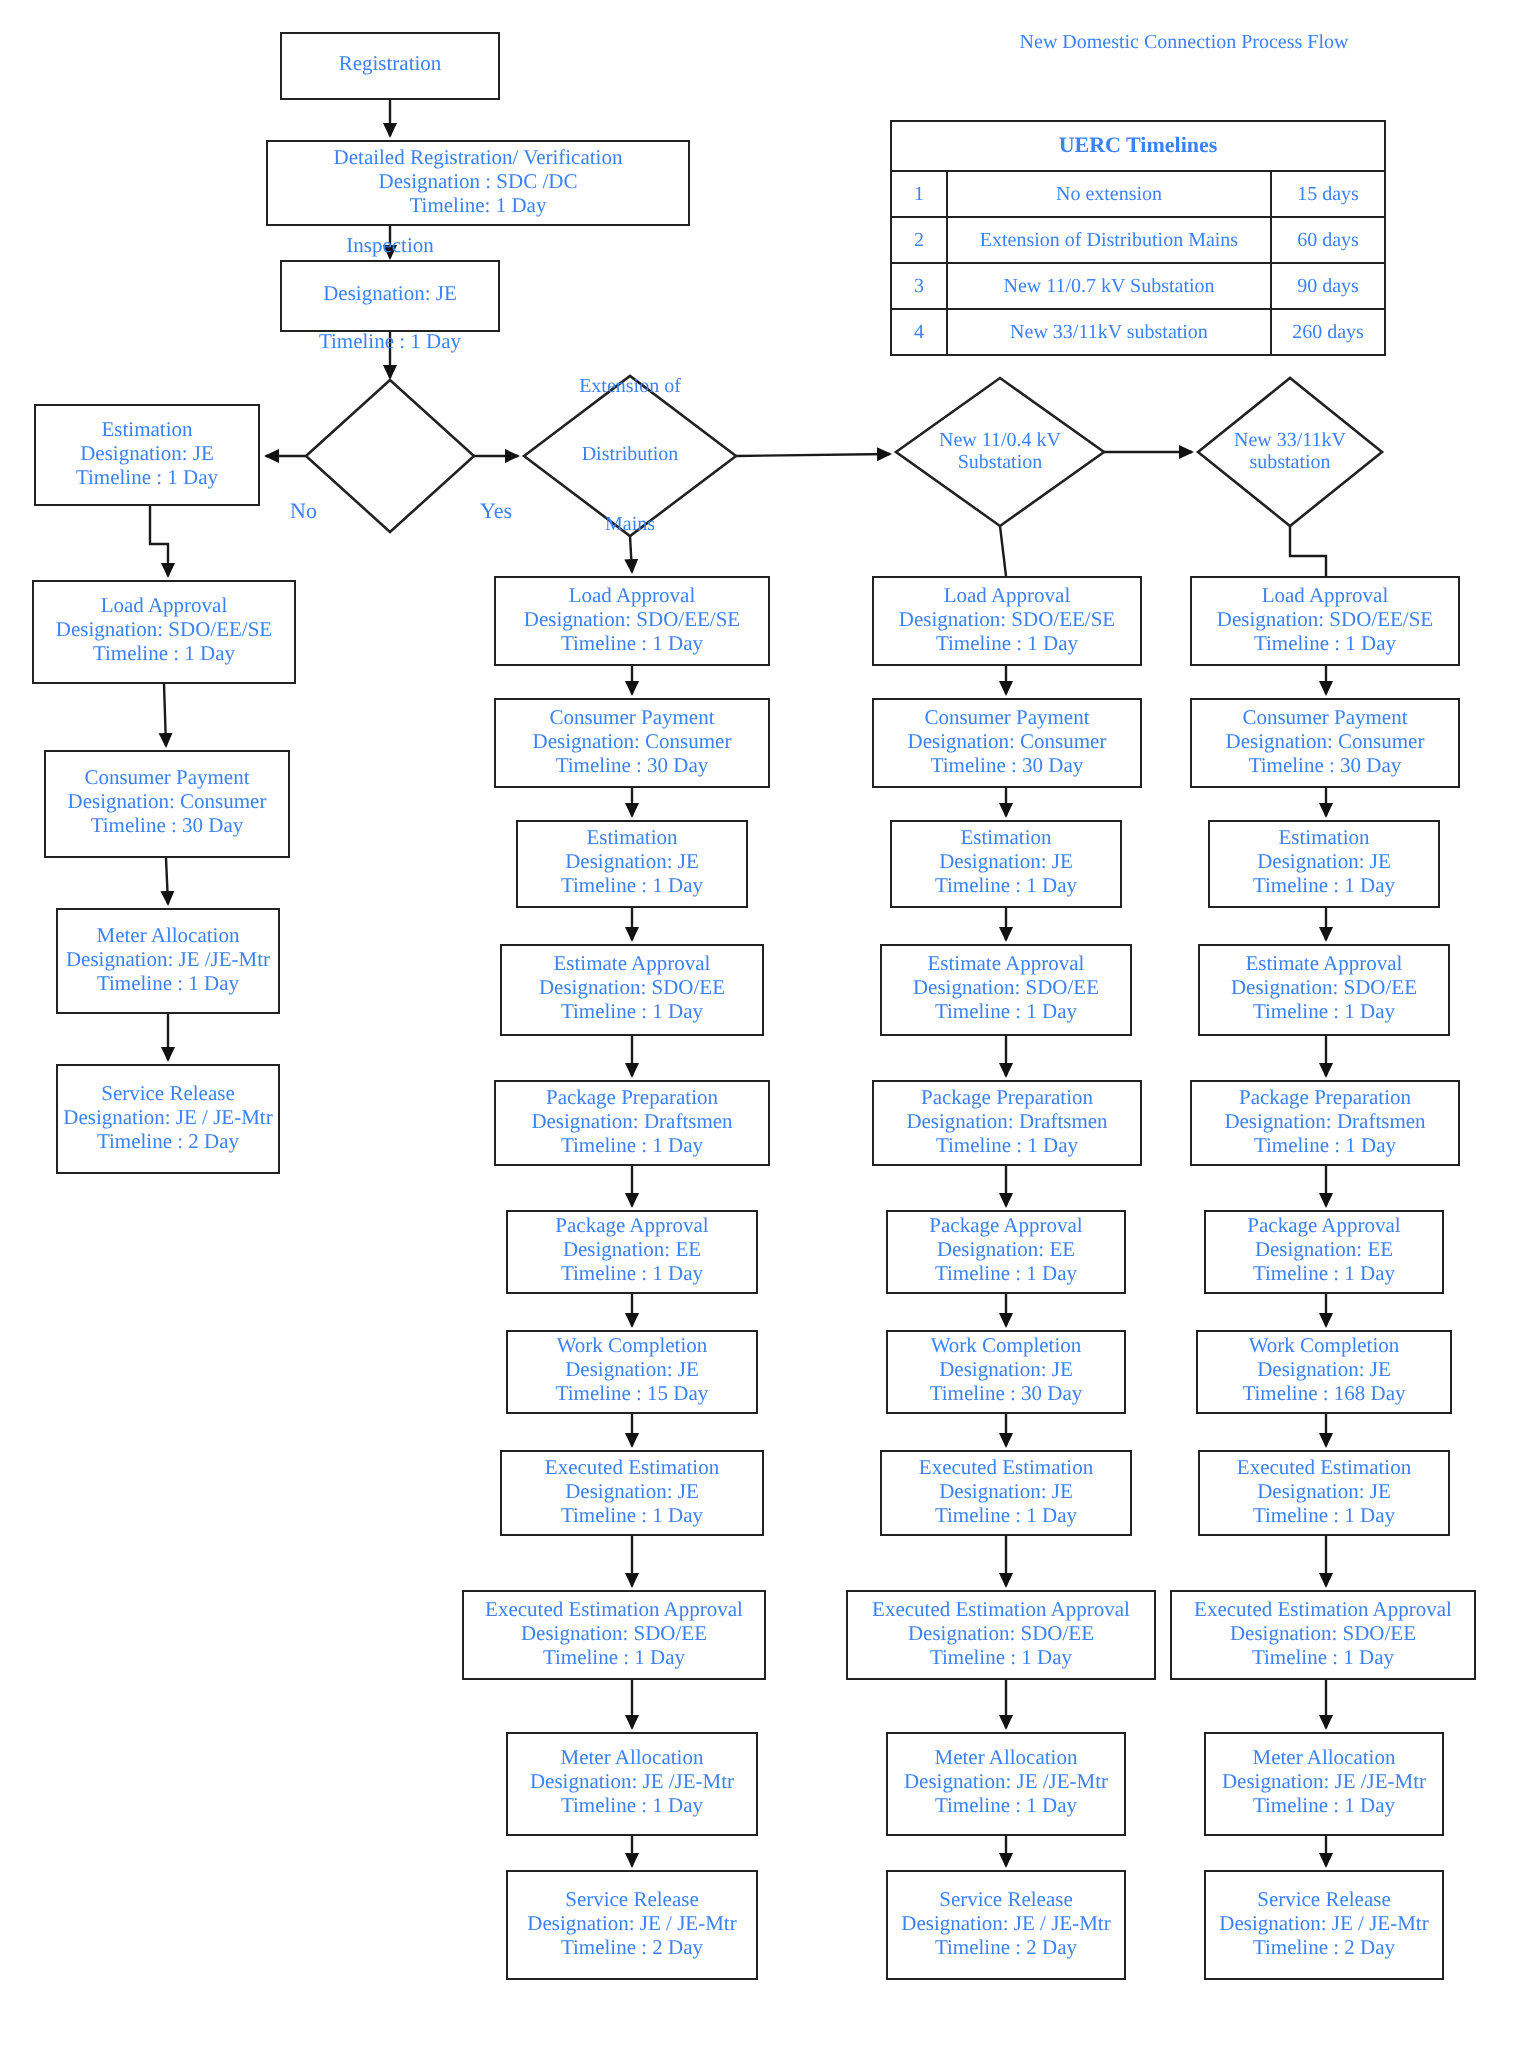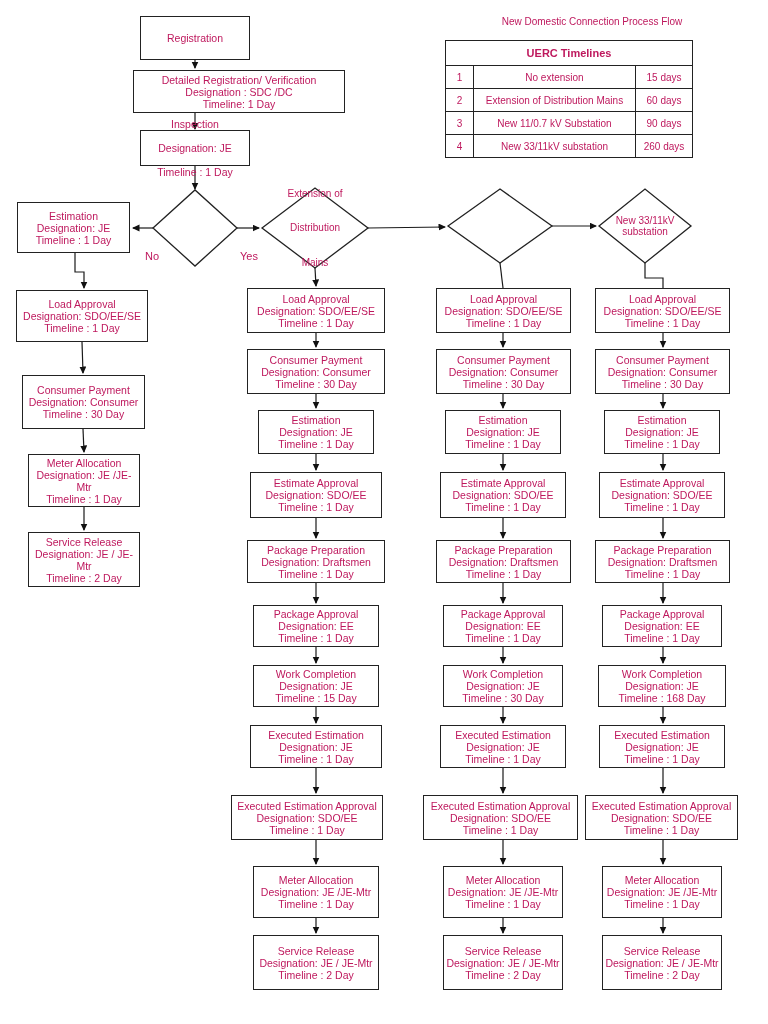--- a/index.html
+++ b/index.html
@@ -1,27 +1,27 @@
 <!DOCTYPE html>
 <html><head>
 <meta charset="utf-8">
 <style>
   html,body{margin:0;padding:0;background:#fff;}
   #canvas{position:relative;width:768px;height:1024px;background:#ffffff;overflow:hidden;
-          font-family:Liberation Sans, sans-serif;color:#be185d;}
+          font-family:Liberation Serif, serif;color:#3b82f6;}
   #edge-layer{position:absolute;left:0;top:0;z-index:1;}
   .box{position:absolute;z-index:2;background:#fff;border:1.3px solid #222;
        display:flex;flex-direction:column;justify-content:center;align-items:center;
        text-align:center;font-size:10.5px;line-height:12px;padding:1px;box-sizing:border-box;}
   .dlabel{position:absolute;z-index:3;display:flex;flex-direction:column;justify-content:center;
           align-items:center;text-align:center;font-size:10px;line-height:11.5px;pointer-events:none;}
   .branch-label{position:absolute;z-index:3;font-size:11px;}
   #flow-title{position:absolute;left:480px;top:16px;width:224px;text-align:center;
               font-size:10px;z-index:3;}
-  #uerc-table{position:absolute;left:445px;top:40px;z-index:3;border-collapse:collapse;
+  #uerc-table{position:absolute;left:445px;top:60px;z-index:3;border-collapse:collapse;
               table-layout:fixed;font-size:10px;}
   #uerc-table th,#uerc-table td{border:1.3px solid #222;text-align:center;vertical-align:middle;
               padding:0 2px;overflow:hidden;}
   #uerc-table th{font-size:11px;font-weight:bold;height:24px;}
   #uerc-table td{height:22px;}
   .col-num{width:28px;} .col-desc{width:162px;} .col-days{width:57px;}
 </style>
 </head>
 <body>
 
@@ -125,25 +125,29 @@
   </table>
 
   <div class="branch-label" style="left:145px;top:250px;">No</div>
   <div class="branch-label" style="left:240px;top:250px;">Yes</div>
 
     <div class="dlabel" style="left: 262px; top: 188px; width: 106px; height: 80px; justify-content: space-between;">
       <div>Extension of</div>
       <div>Distribution</div>
       <div>Mains</div>
     </div>
+    <div class="dlabel" style="left: 448px; top: 189px; width: 104px; height: 74px;">
+      <div>New 11/0.4 kV</div>
+      <div>Substation</div>
+    </div>
     <div class="dlabel" style="left: 599px; top: 189px; width: 92px; height: 74px;">
       <div>New 33/11kV</div>
       <div>substation</div>
     </div>
-    <div class="box" style="left: 140px; top: 16px; width: 110px; height: 44px;">
+    <div class="box" style="left: 140px; top: 16px; width: 110px; height: 34px;">
       <div>Registration</div>
     </div>
     <div class="box" style="left: 97px; top: 70px; width: 212px; height: 43px; margin-left: 36px;">
       <div>Detailed Registration/ Verification</div>
       <div>Designation : SDC /DC</div>
       <div>Timeline: 1 Day</div>
     </div>
     <div class="box" style="left: 140px; top: 130px; width: 110px; height: 36px; gap: 12px;">
       <div>Inspection</div>
       <div>Designation: JE</div>

